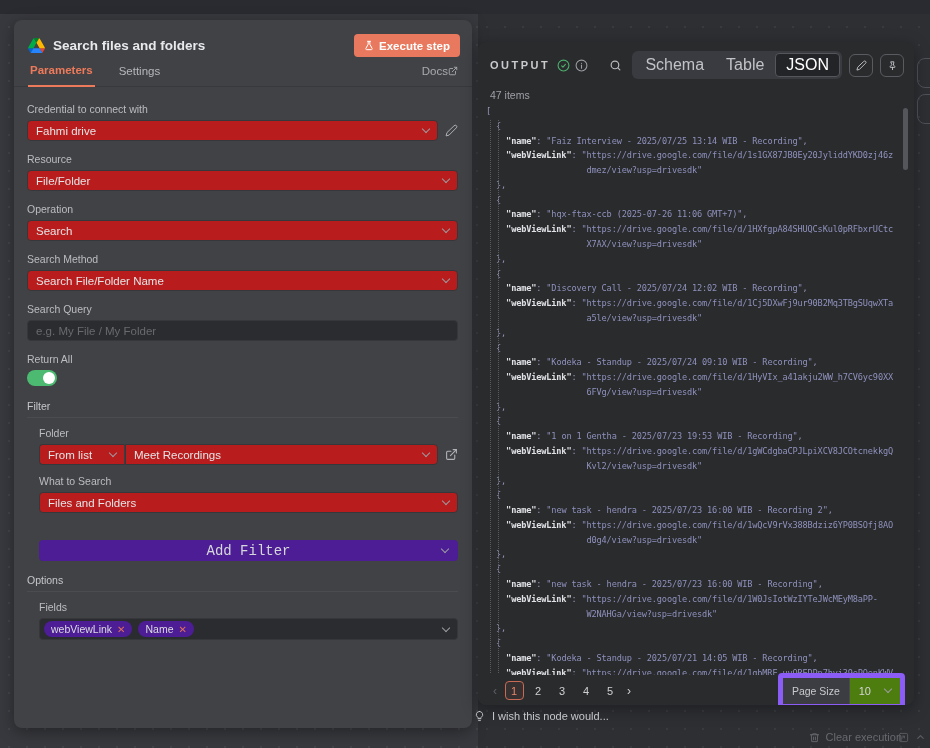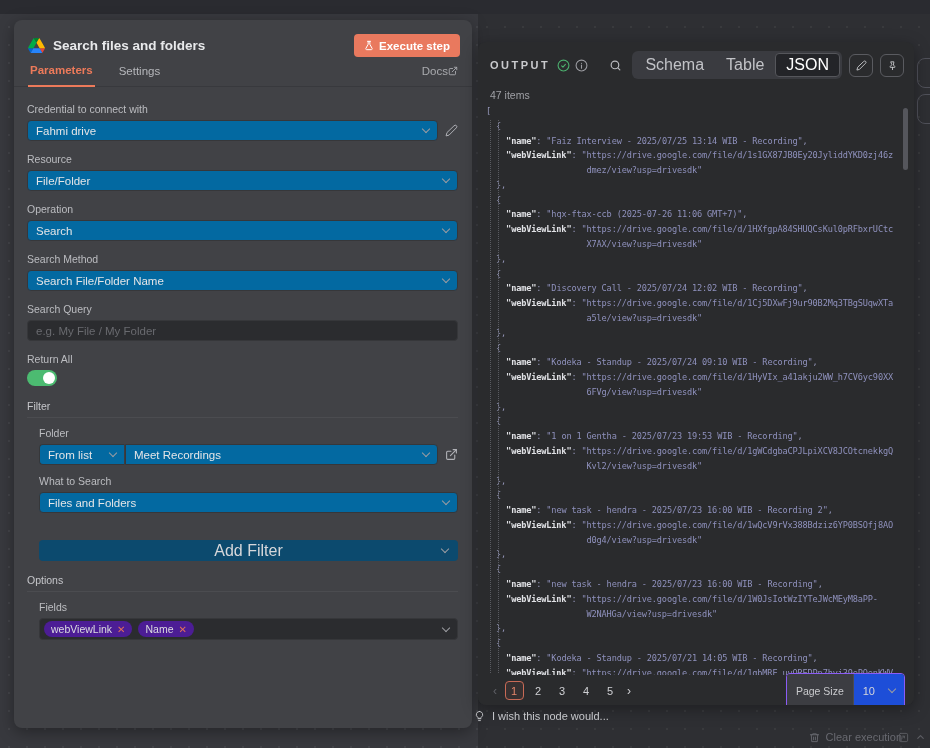--- a/index.html
+++ b/index.html
@@ -22,21 +22,21 @@
     border:none; border-radius:4px; height:23px; padding:0 10px; font-size:11.5px; font-weight:700;
     font-family:inherit; cursor:pointer; }
   .np-tabs { display:flex; align-items:flex-end; padding:0 14px; height:30px; border-bottom:1px solid #38393d; position:relative; }
   .np-tab { font-size:11.5px; padding:0 2px 9px 2px; margin-right:22px; color:#b6b7bb; cursor:pointer; }
   .np-tab.active { color:#ed7a5a; font-weight:700; border-bottom:2px solid #ed7a5a; margin-bottom:-1px; }
   .docs-link { margin-left:auto; display:flex; align-items:center; gap:0; color:#a9aaae; font-size:11.5px; padding-bottom:9px; cursor:pointer; }
   .np-body { padding:16px 14px 10px 13px; }
 
   .label { font-size:10.5px; color:#bcbdc1; margin-bottom:5px; }
   .fgroup { margin-bottom:12px; }
-  .select, .tinput { height:21px; background:#0369a1; border:1px solid #36373a; border-radius:4px;
+  .select, .tinput { height:21px; background:#b91c1c; border:1px solid #36373a; border-radius:4px;
     display:flex; align-items:center; padding:0 8px; font-size:11.5px; color:#e4e5e7; cursor:pointer; }
   .select .val { flex:1; white-space:nowrap; overflow:hidden; }
   .chev { width:6px; height:6px; border-right:1.4px solid #9b9ca1; border-bottom:1.4px solid #9b9ca1;
     transform:rotate(45deg); margin-top:-3px; flex:none; }
   .tinput { width:100%; font-family:inherit; }
   input.tinput { background:#2b2c2f; outline:none; color:#e4e5e7; }
   input.tinput::placeholder { color:#696a6f; }
   .row { display:flex; align-items:center; gap:7px; }
   .row .select { flex:1; }
   .icon-btn { color:#b2b3b8; flex:none; display:flex; cursor:pointer; }
@@ -47,22 +47,22 @@
   .section-head { margin:2px 0 9px 0; }
   .section-head .txt { font-size:10.5px; color:#c6c7cb; }
   .section-head .line { height:1px; background:#54555a; margin-top:5px; opacity:.55; }
   .indent { margin-left:12px; }
 
   .join-row { display:flex; align-items:center; gap:7px; }
   .joined { display:flex; flex:1; }
   .joined .mode { width:86px; border-radius:4px 0 0 4px; border-right:1px solid #3c3d41; }
   .joined .main { flex:1; border-radius:0 4px 4px 0; }
 
-  .add-filter { height:21px; background:#0c4a6e; border-radius:4px; display:flex; align-items:center;
-    justify-content:center; position:relative; font-size:16px; color:#d6d7da; cursor:pointer; }
+  .add-filter { height:21px; background:#4c1d95; border-radius:4px; display:flex; align-items:center;
+    justify-content:center; position:relative; font-size:14px; color:#d6d7da; cursor:pointer;font-family:Liberation Mono, monospace; }
   .add-filter .chev { position:absolute; right:10px; top:9px; }
 
   .tag-input { min-height:22px; background:#2b2c2f; border:1px solid #36373a; border-radius:4px;
     display:flex; align-items:center; gap:6px; padding:0 8px 0 4px; cursor:pointer; }
   .pill { display:flex; align-items:center; background:#4c1d95; border-radius:10px; height:16px;
     padding:0 7px; font-size:10.5px; color:#dcdde0; }
   .pill .x { color:#e0705a; font-size:10px; margin-left:5px; cursor:pointer; }
   .tag-input .chev { margin-left:auto; }
 
   
@@ -89,23 +89,23 @@
   .g1 { left:4px; } .g2 { left:12px; }
   .scroll-thumb { position:absolute; right:0px; top:4px; width:5px; height:62px; background:#55565c; border-radius:3px; }
 
   .pag-bar { position:absolute; left:0; right:0; bottom:0; height:29px; background:#2a2b2d;
     display:flex; align-items:center; padding:0 9px 0 10px; }
   .pag-chev { font-size:12px; padding:0 5px; cursor:pointer; }
   .pag-prev { color:#5f6066; } .pag-next { color:#cfd0d4; }
   .page-num { width:19px; height:19px; display:flex; align-items:center; justify-content:center;
     font-size:11px; color:#cfd0d4; margin:0 2.5px; cursor:pointer; border-radius:4px; }
   .page-num.active { border:1px solid #c96a56; color:#e6876b; background:rgba(233,121,94,.07); }
-  .page-size { margin-left:auto; display:flex; height:36px; border:1px solid #8b5cf6; border-radius:4px; overflow:hidden; }
+  .page-size { margin-left:auto; display:flex; height:36px; border:5px solid #8b5cf6; border-radius:4px; overflow:hidden; }
   .ps-label { background:#3c3d42; color:#c9cacd; font-size:10.5px; display:flex; align-items:center; padding:0 9px; }
-  .ps-value { background:#1d4ed8; color:#d5d6d9; font-size:11px; display:flex; align-items:center; gap:14px;
+  .ps-value { background:#4d7c0f; color:#d5d6d9; font-size:11px; display:flex; align-items:center; gap:14px;
     padding:0 9px; border-left:1px solid #4a4b50; cursor:pointer; }
 
   
   .wish-bar { position:absolute; left:466px; top:705px; width:436px; height:21px; display:flex;
     align-items:center; gap:7px; padding-left:8px; color:#c6c7cb; font-size:11px; }
   .clear-exec { position:absolute; right:28px; top:731px; display:flex; align-items:center; gap:6px;
     color:#686970; font-size:11px; cursor:pointer; }
   .corner-icons { position:absolute; right:4px; top:732px; display:flex; align-items:center; gap:6px; color:#5d5e64; }
   .edge-rect { position:absolute; width:26px; border:1px solid #50515a; border-radius:8px; background:transparent; }
   .er1 { left:917px; top:58px; height:30px; } .er2 { left:917px; top:94px; height:30px; }

